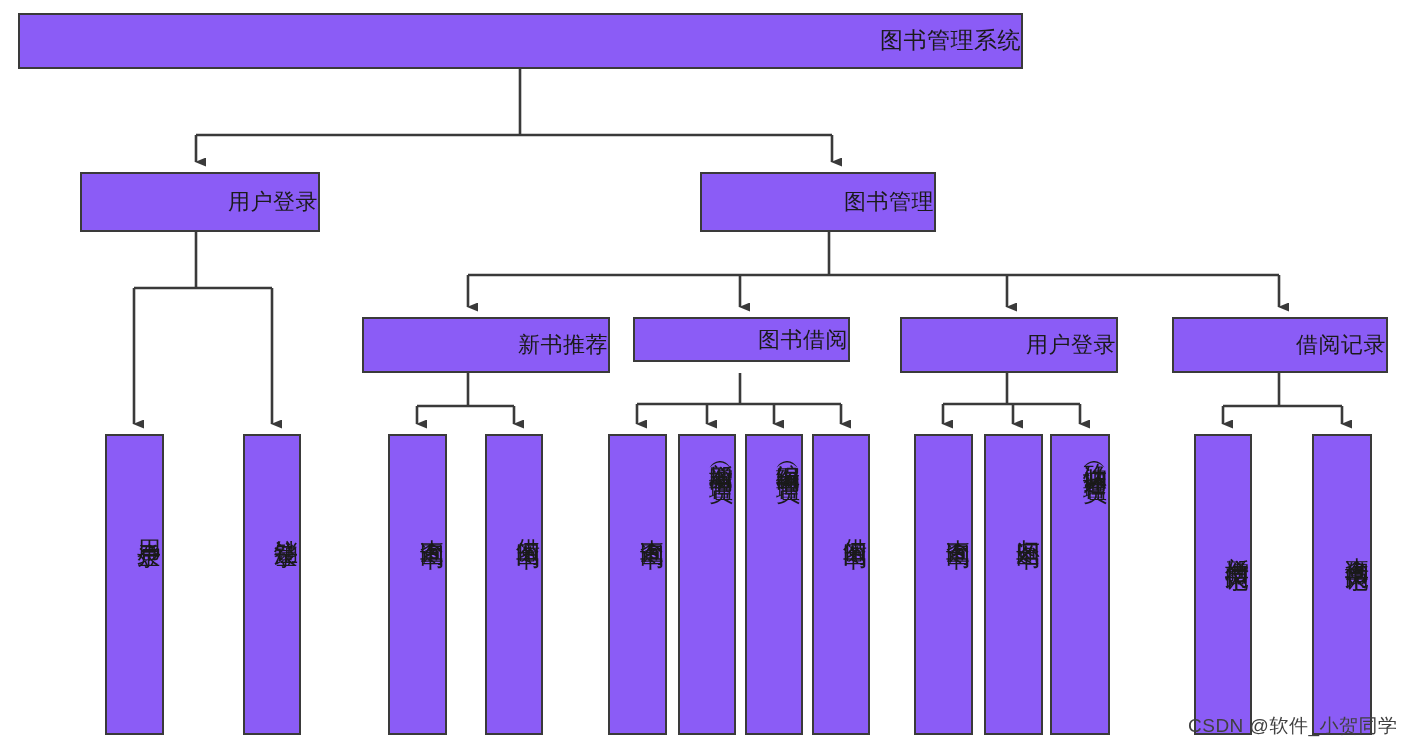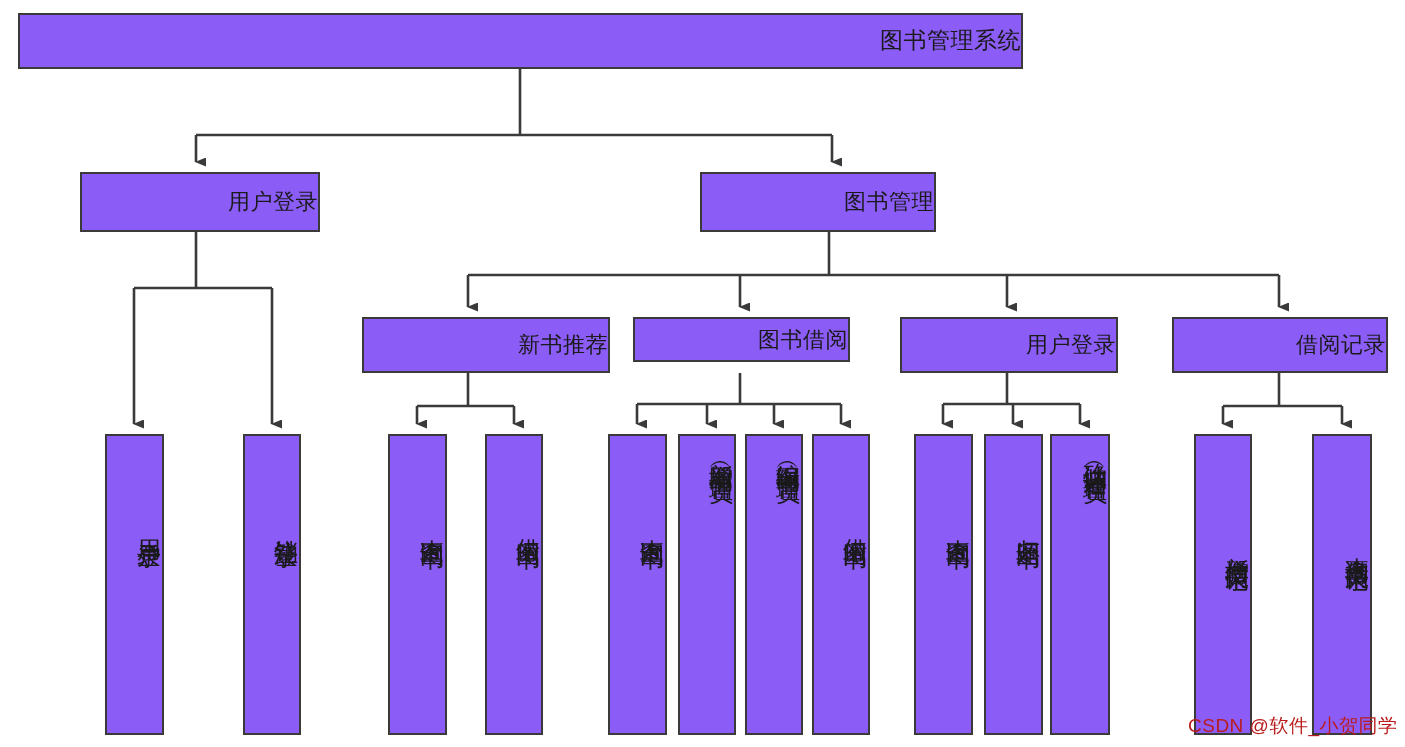--- a/index.html
+++ b/index.html
@@ -59,21 +59,21 @@
     font-size: 24px;
     line-height: 1.05;
     letter-spacing: 2.5px;
     white-space: nowrap;
   }
   .node.v.tall .lbl { padding-top: 2px; }
   .node.v.mid .lbl  { padding-top: 78px; }
   .node.v.low .lbl  { padding-top: 96px; }
   .watermark {
     position: absolute;
-    color: #b91c1c;
+    color: #404040;
     font-size: 19px;
     white-space: nowrap;
     z-index: 3;
     letter-spacing: 0.5px;
   }
 </style>
 </head>
 <body>
 
 <div id="canvas">

